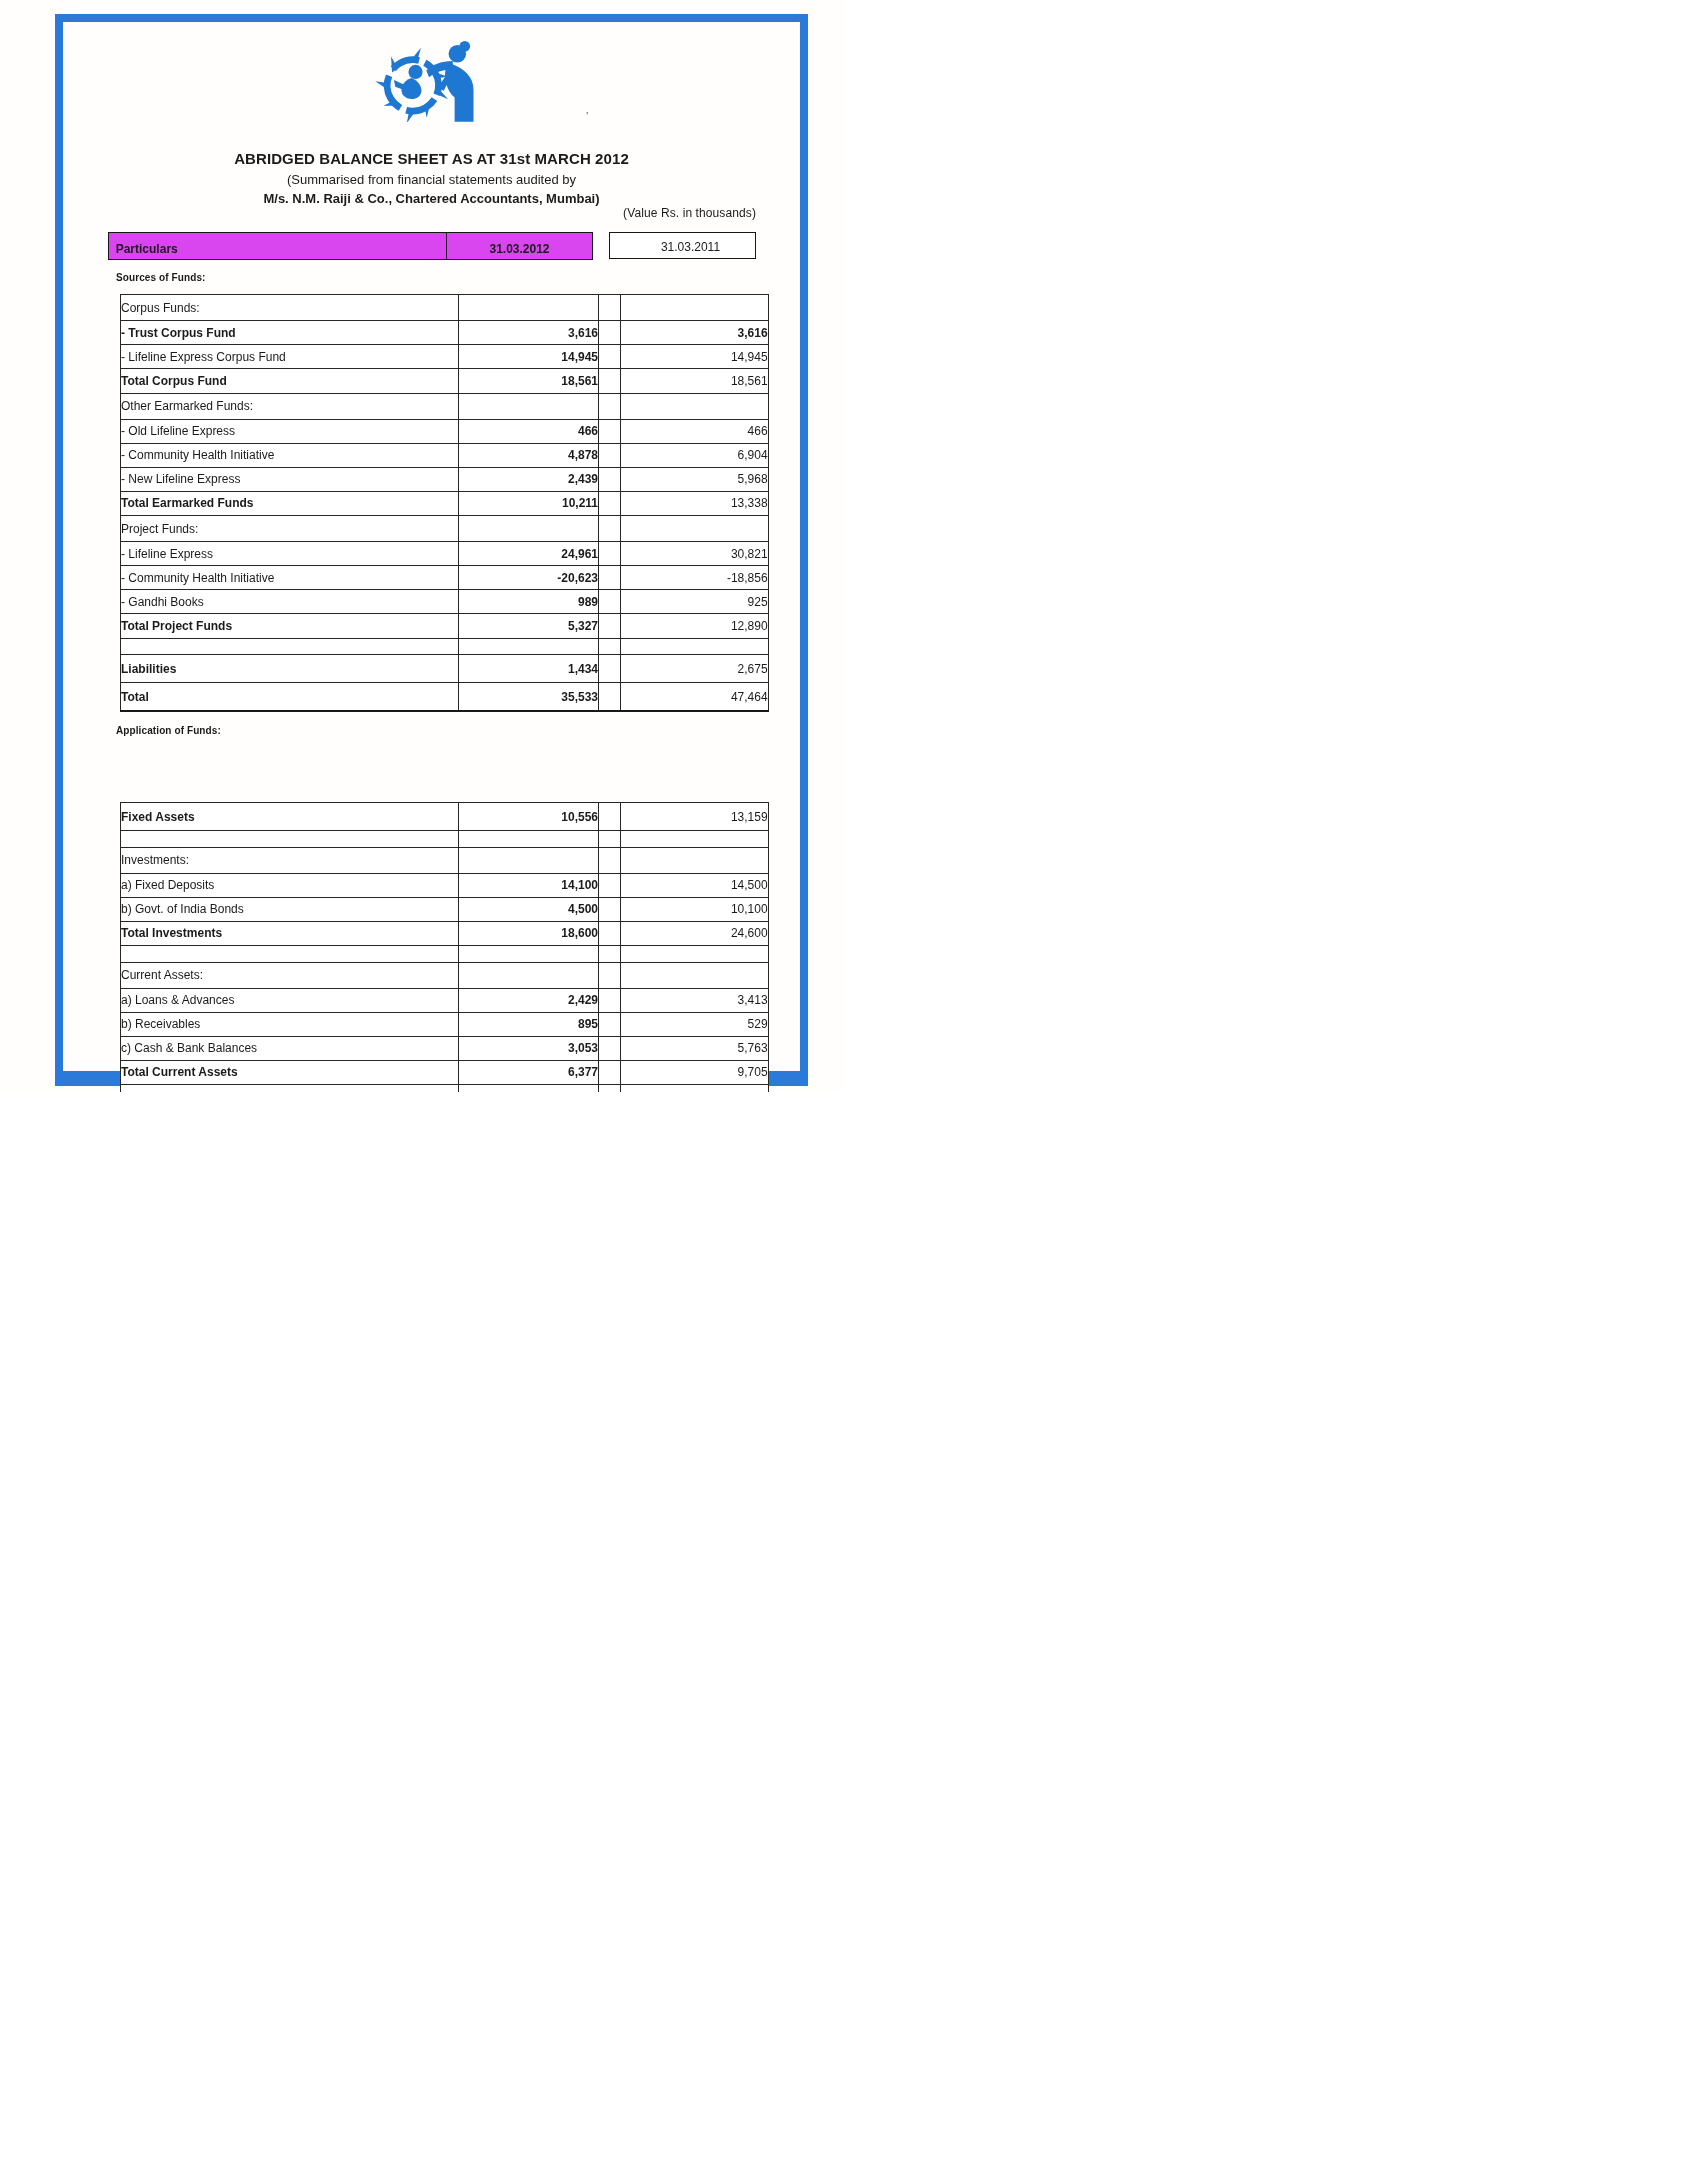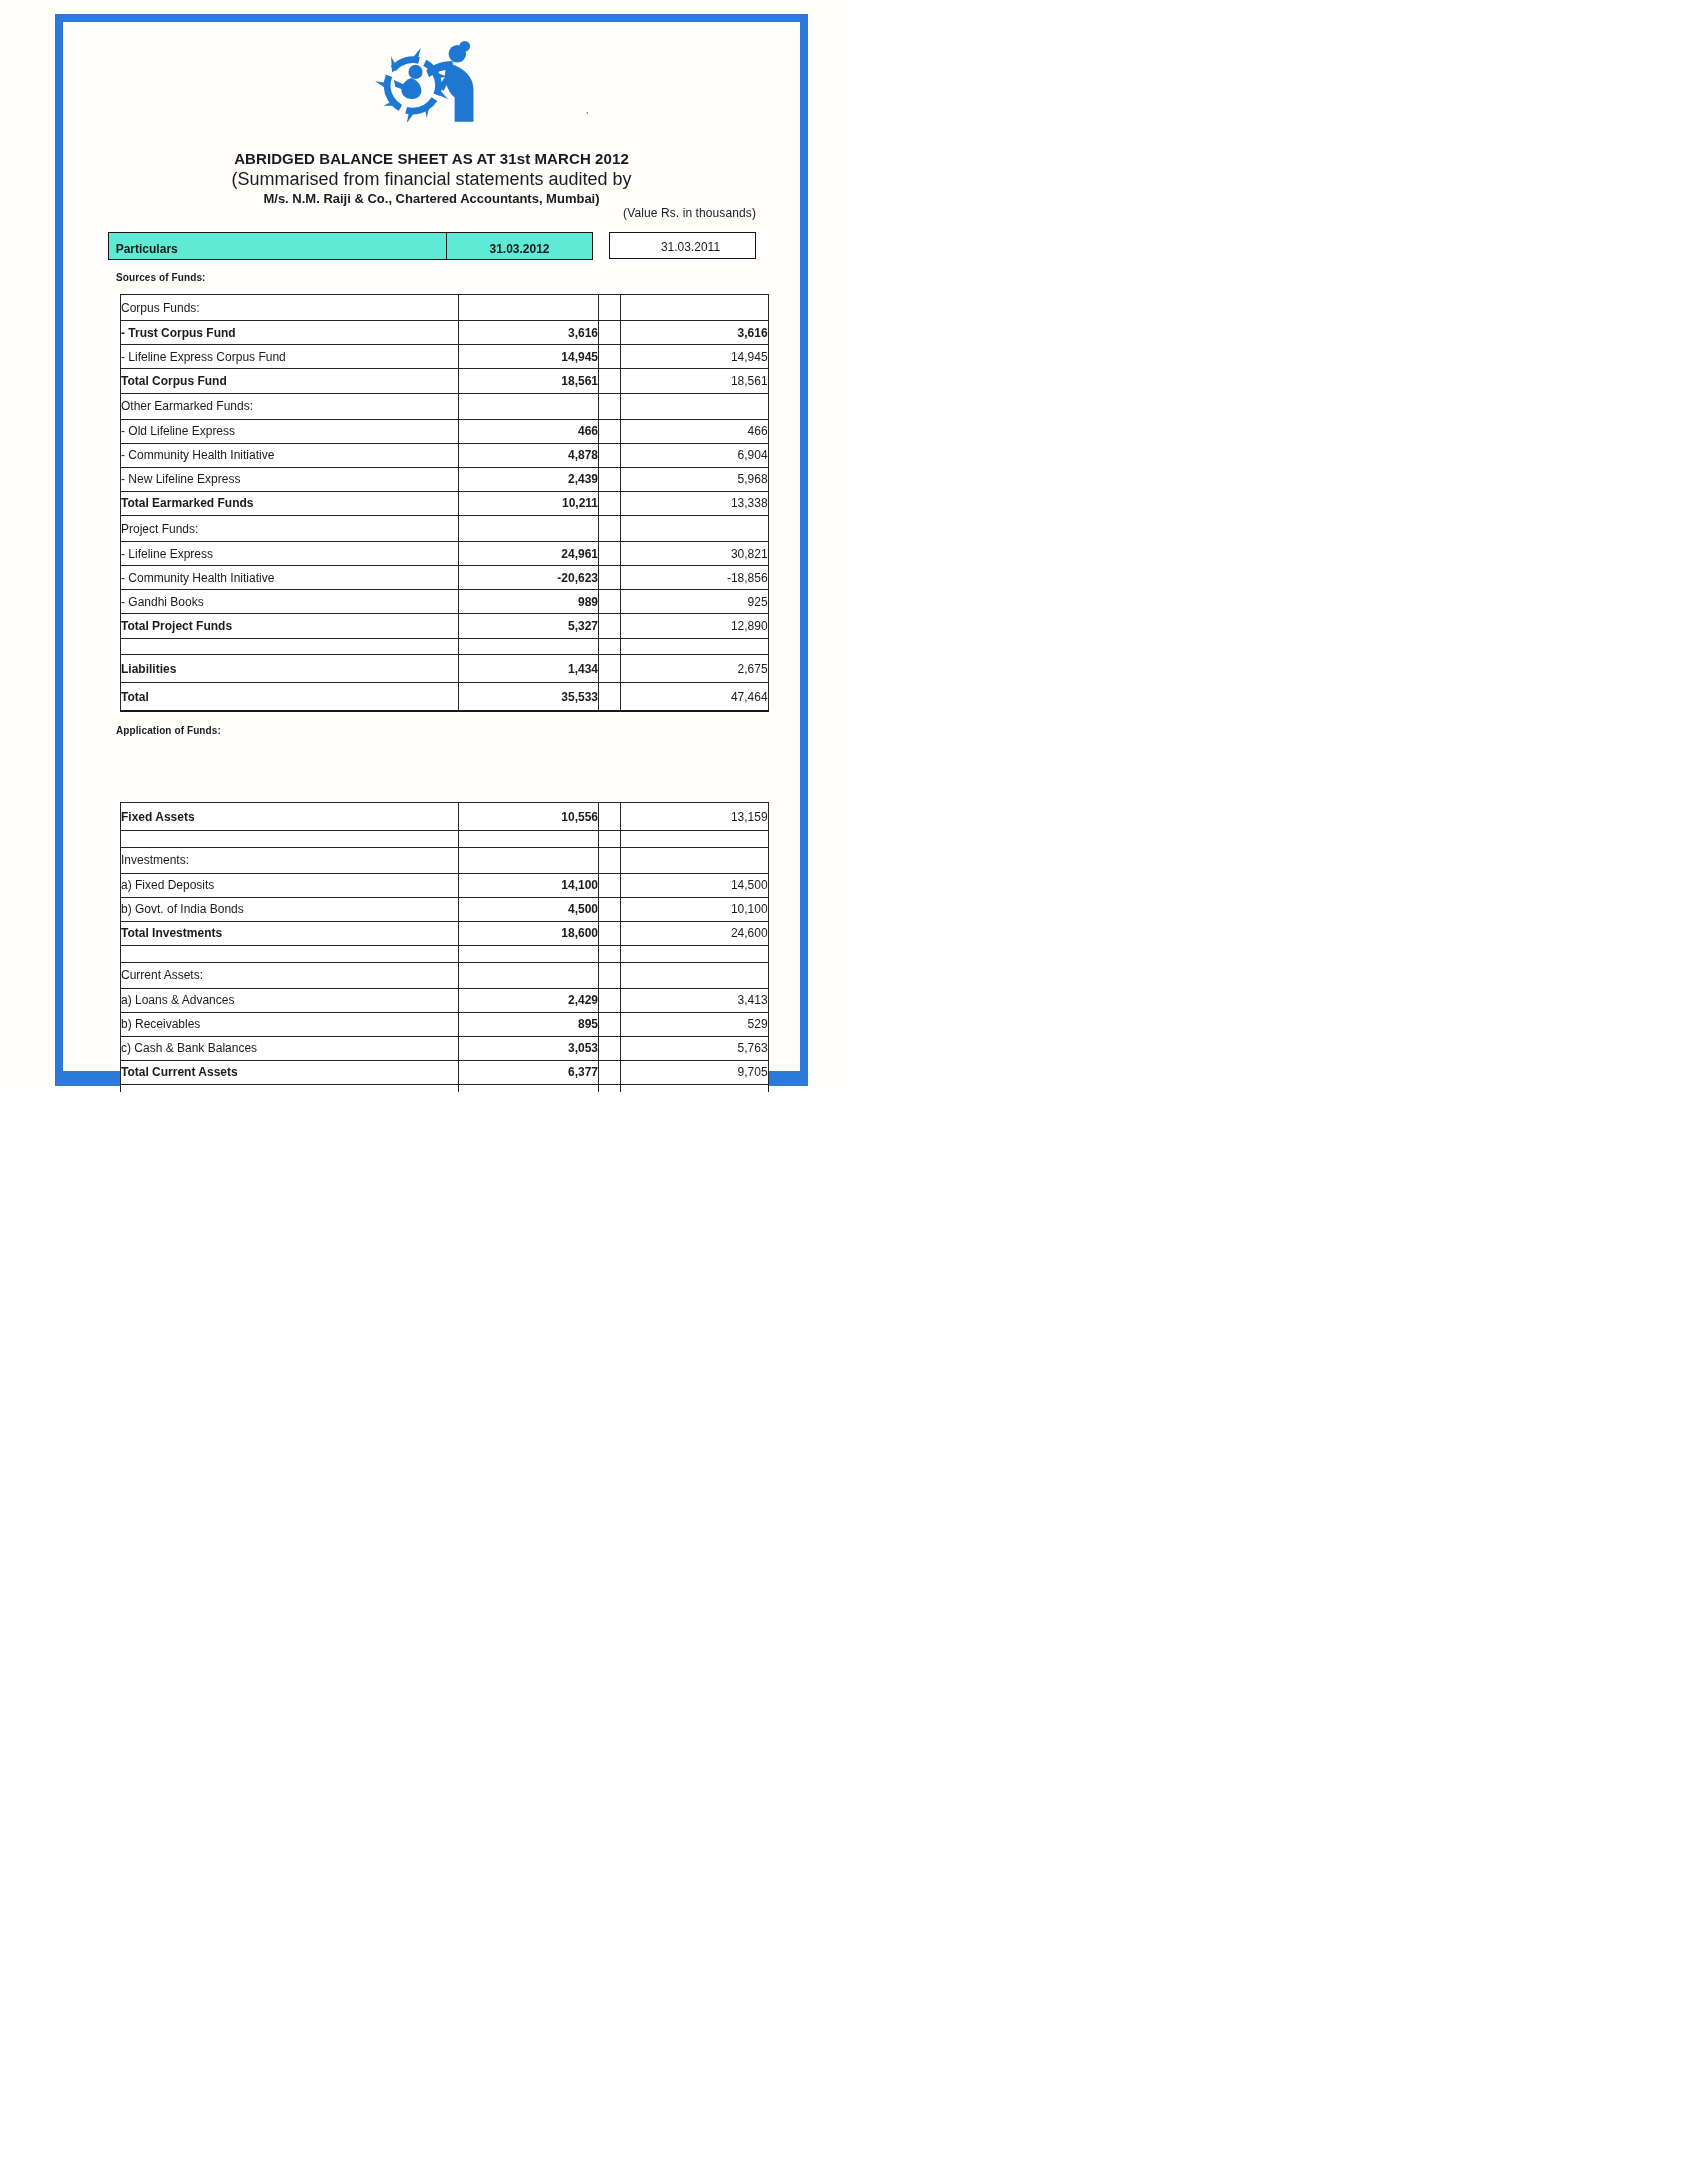--- a/index.html
+++ b/index.html
@@ -15,31 +15,31 @@
     position:absolute;left:55px;top:14px;
     width:753px;height:1072px;
     box-sizing:border-box;
     border:8px solid #2b7ad7;
     border-bottom-width:15px;
     background:#fffefd;
   }
   .logo{position:absolute;left:371px;top:38px;width:116px;height:84px;}
   .title-block{position:absolute;left:55px;top:150px;width:753px;text-align:center;}
   .t1{font-size:15px;font-weight:bold;letter-spacing:0.1px;line-height:17.5px;}
-  .t2{font-size:18px;margin-top:4px;line-height:15px;}
+  .t2{font-size:13px;margin-top:4px;line-height:15px;}
   .t3{font-size:13px;font-weight:bold;margin-top:4px;line-height:15.5px;}
   .scan-mark{position:absolute;left:586px;top:111px;font-size:10px;color:#444;}
   .value-note{
     position:absolute;right:90px;top:206px;
     font-size:12px;letter-spacing:0.1px;
   }
   
   .hdr-main{
     position:absolute;left:108px;top:232px;width:485px;height:28px;
-    box-sizing:border-box;border:1.7px solid #161616;background:#5eead4;
+    box-sizing:border-box;border:1.7px solid #161616;background:#d946ef;
     display:flex;
   }
   .hdr-cell-label{
     flex:0 0 338px;box-sizing:border-box;border-right:1px solid #222;
     display:flex;align-items:flex-end;padding:0 0 3.4px 6.7px;
     font-weight:bold;font-size:12px;
   }
   .hdr-cell-2012{
     flex:1;display:flex;align-items:flex-end;justify-content:center;
     padding-bottom:3.4px;font-weight:bold;font-size:12px;

